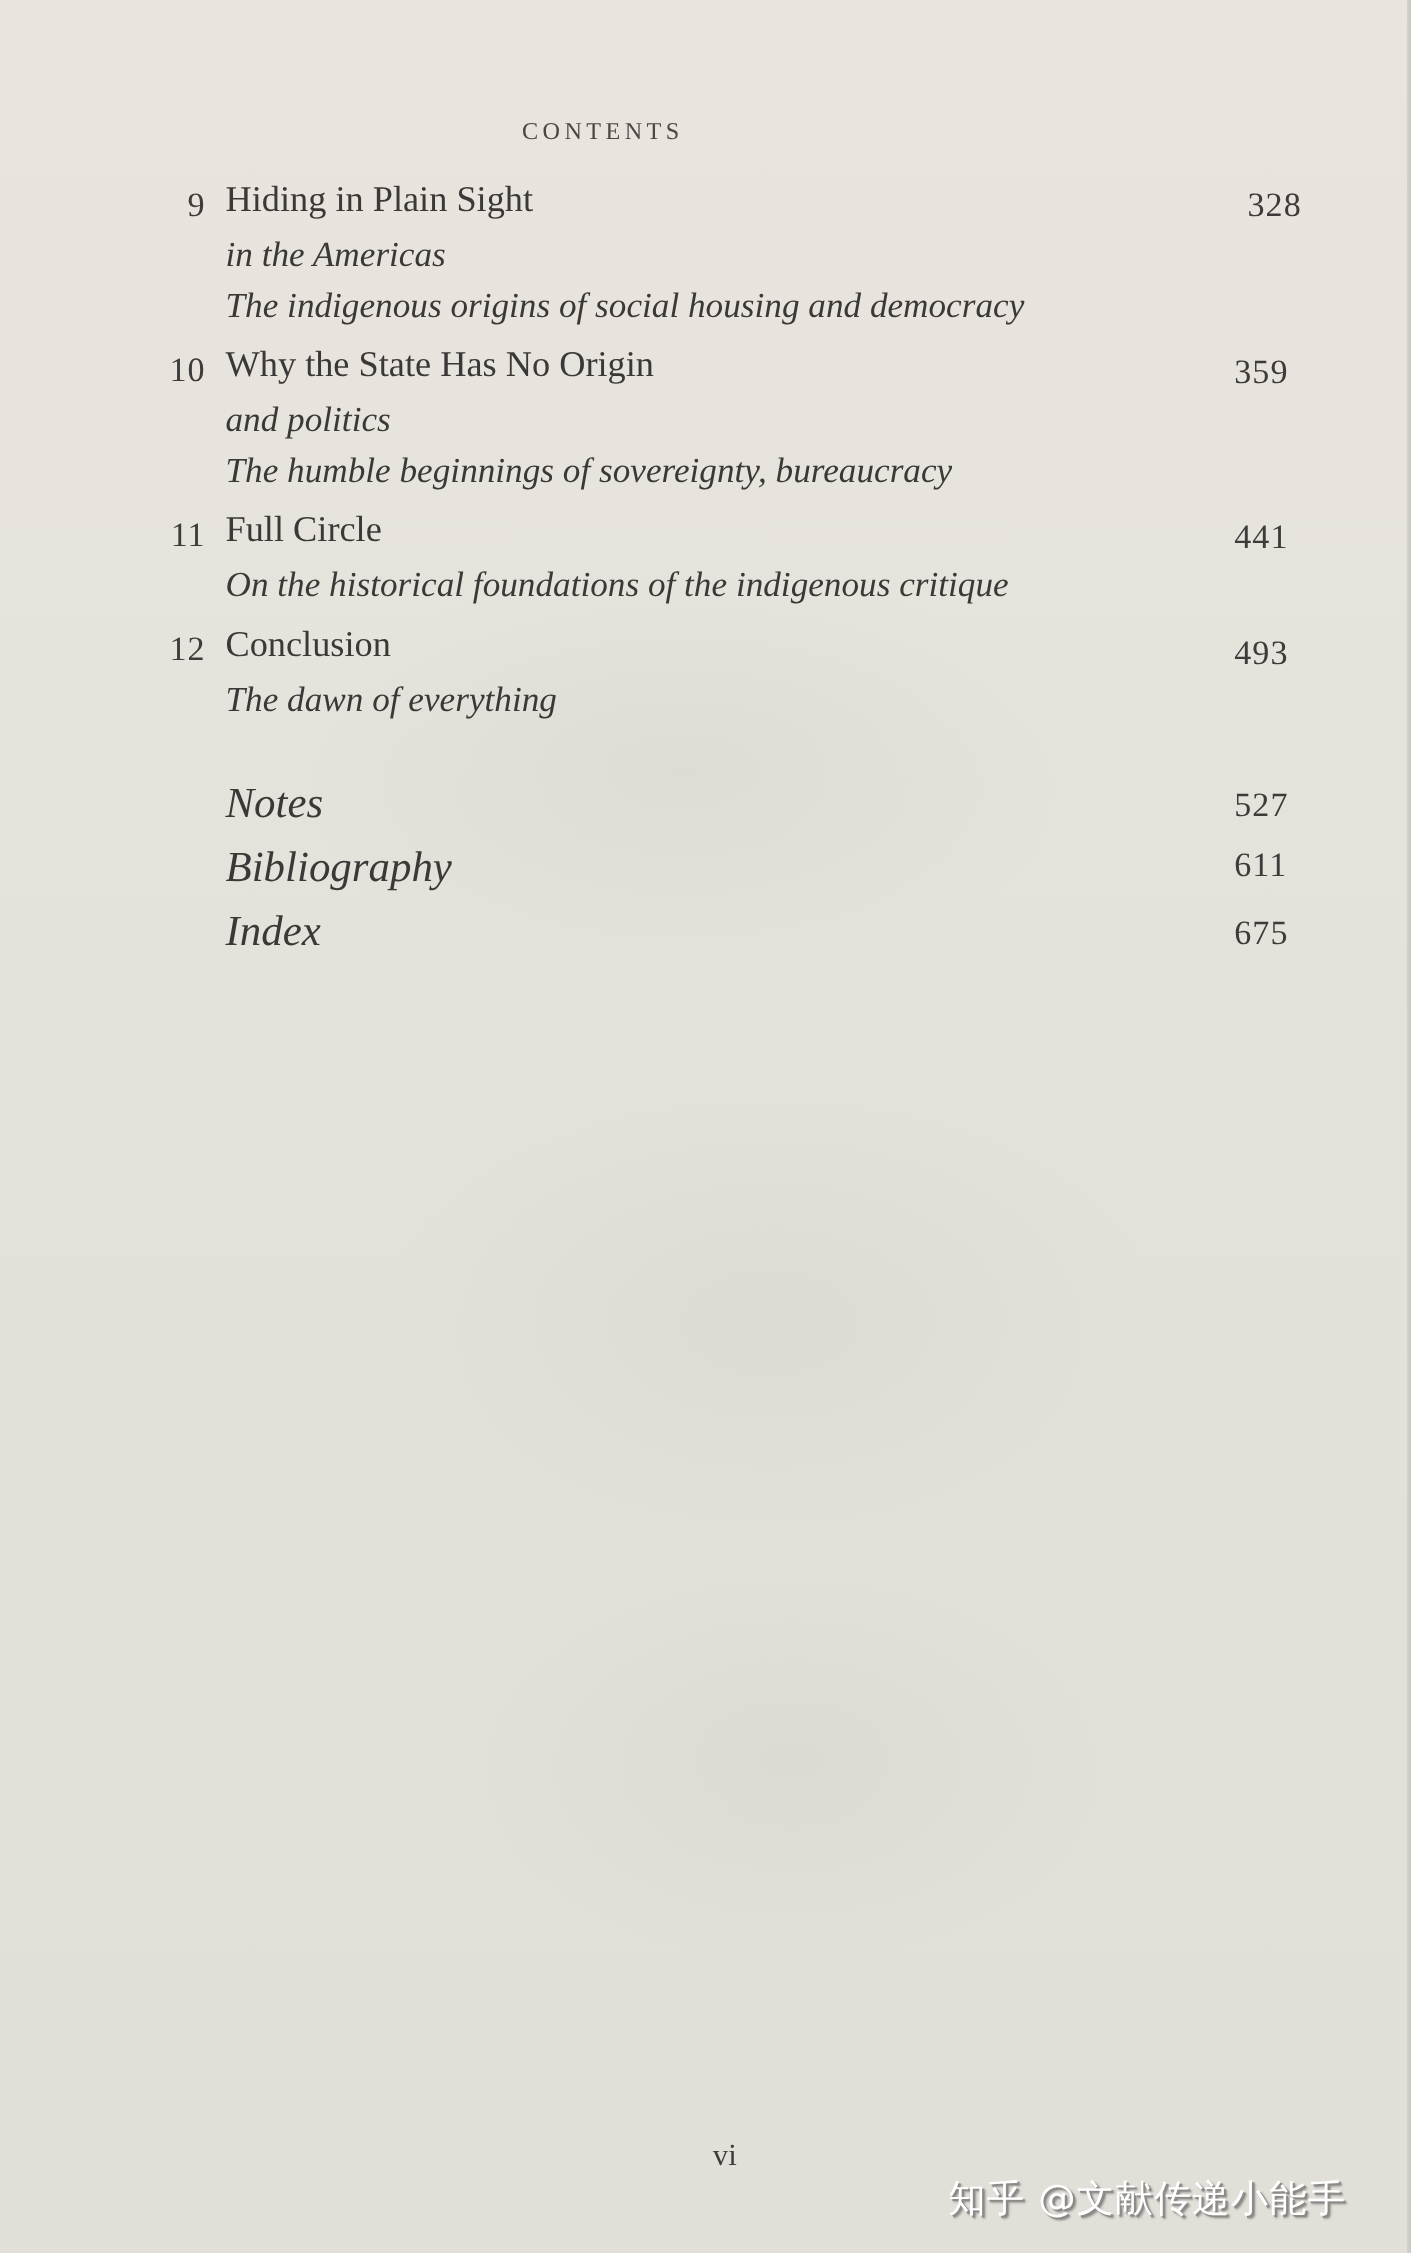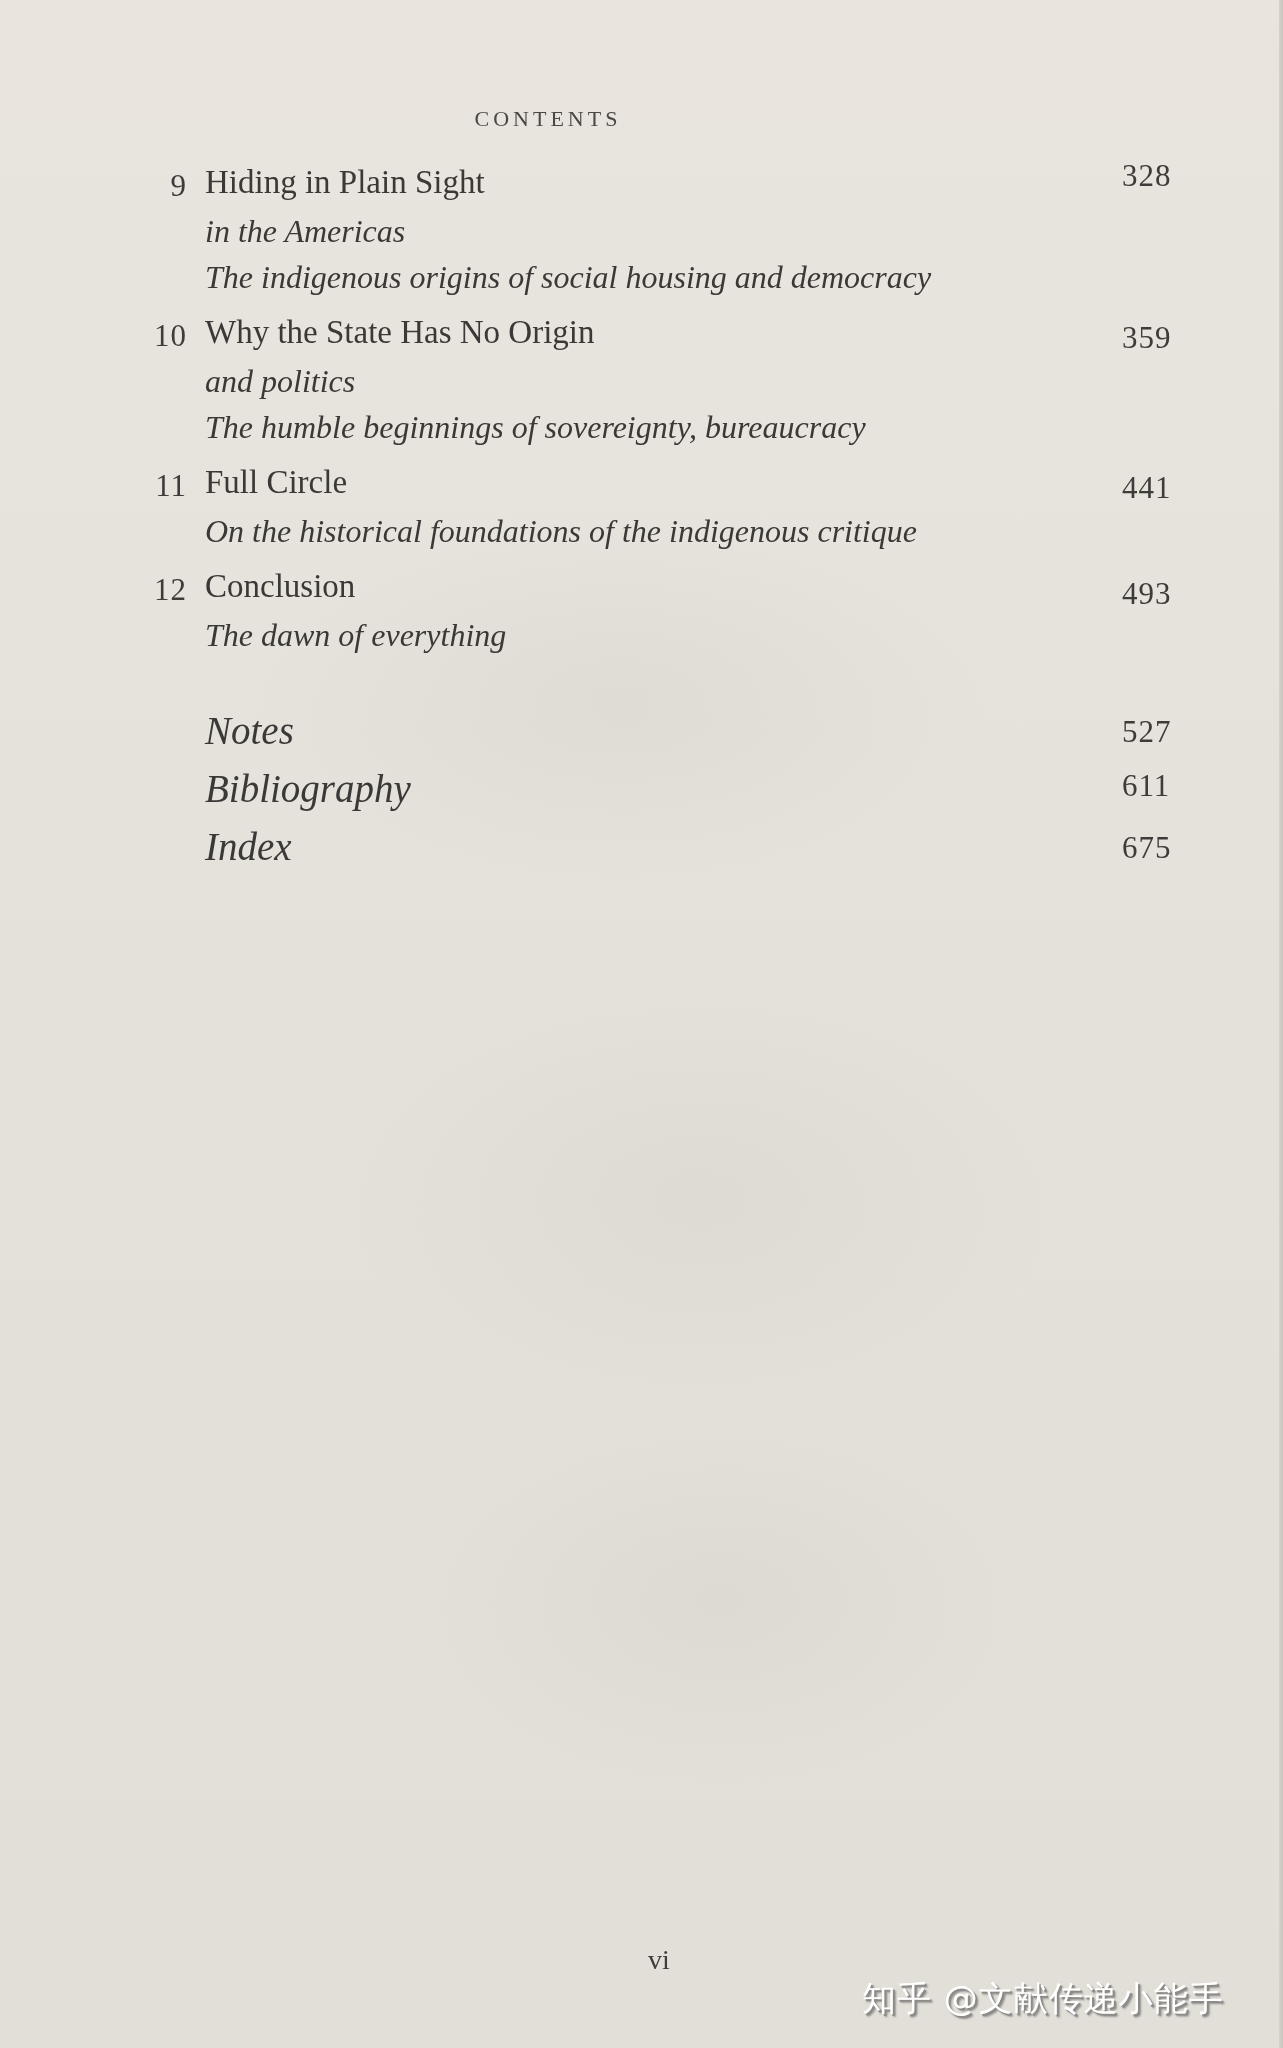--- a/index.html
+++ b/index.html
@@ -110,21 +110,21 @@
 <body>
 
 <div class="page">
   <div class="edge-right"></div>
 
   <div class="running-head">CONTENTS</div>
 
   <div class="entry">
     <span class="num" style="top:168px;">9</span>
     <span class="title" style="top:164px;">Hiding in Plain Sight</span>
-    <span class="page-num" style="top:158px;">328</span>
+    <span class="page-num" style="top:168px;margin-left:12px;">328</span>
     <div class="subtitle" style="top:208px;">
       <div>in the Americas</div>
       <div>The indigenous origins of social housing and democracy</div>
     </div>
   </div>
 
   <div class="entry">
     <span class="num" style="top:318px;">10</span>
     <span class="title" style="top:314px;">Why the State Has No Origin</span>
     <span class="page-num" style="top:320px;">359</span>

